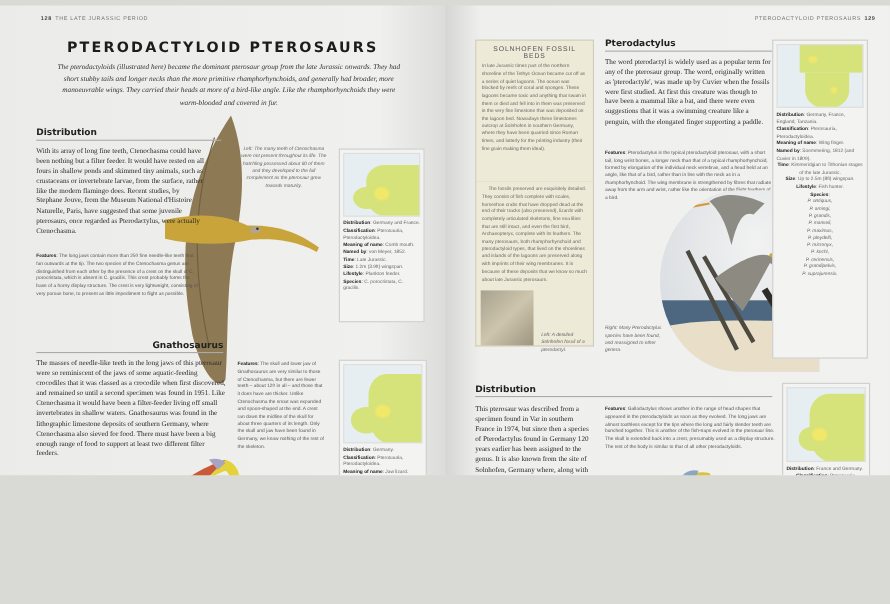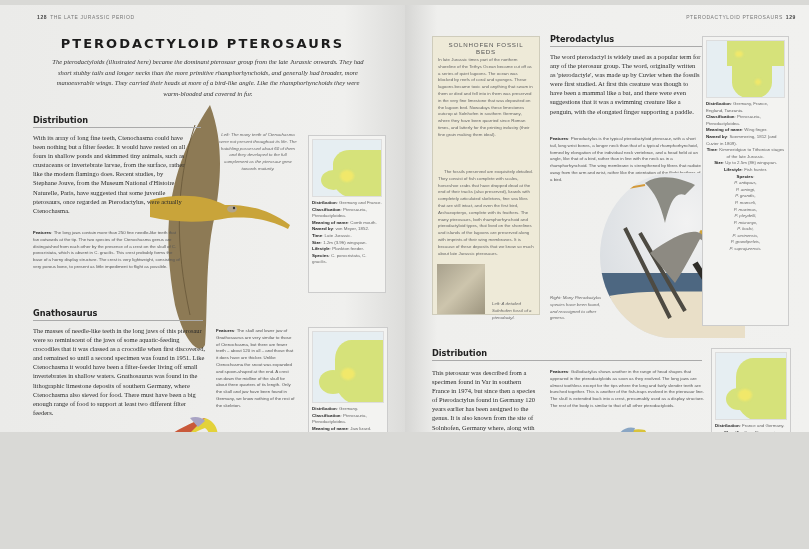--- a/index.html
+++ b/index.html
@@ -68,21 +68,21 @@
       <div><b>Classification</b><span>: Pterosauria, Pterodactyloidea.</span></div>
       <div><b>Meaning of name</b><span>: Comb mouth.</span></div>
       <div><b>Named by</b><span>: von Meyer, 1852.</span></div>
       <div><b>Time</b><span>: Late Jurassic.</span></div>
       <div><b>Size</b><span>: 1.2m (3.9ft) wingspan.</span></div>
       <div><b>Lifestyle</b><span>: Plankton feeder.</span></div>
       <div><b>Species</b><span>: C. porocristata, C. gracilis.</span></div>
     </div>
   </div>
 
-  <div class="abs h2" style="left:33px;top:303px;width:170px;">Gnathosaurus</div>
+  <div class="abs h2" style="left:33px;top:303px;width:170px;text-align:right;">Gnathosaurus</div>
   <div class="abs body-serif" style="left:33px;top:321px;width:172px;">The masses of needle-like teeth in the long jaws of this pterosaur were so reminiscent of the jaws of some aquatic-feeding crocodiles that it was classed as a crocodile when first discovered, and remained so until a second specimen was found in 1951. Like Ctenochasma it would have been a filter-feeder living off small invertebrates in shallow waters. Gnathosaurus was found in the lithographic limestone deposits of southern Germany, where Ctenochasma also sieved for food. There must have been a big enough range of food to support at least two different filter feeders.</div>
   <div class="abs feat" style="left:216px;top:323px;width:80px;">
     <b>Features</b><span>: The skull and lower jaw of Gnathosaurus are very similar to those of Ctenochasma, but there are fewer teeth – about 120 in all – and those that it does have are thicker. Unlike Ctenochasma the snout was expanded and spoon-shaped at the end. A crest ran down the midline of the skull for about three quarters of its length. Only the skull and jaw have been found in Germany, we know nothing of the rest of the skeleton.</span>
   </div>
 
   <div class="abs fact" style="left:308px;top:322px;width:80px;height:148px;">
     <div class="map" style="height:72px;">
       <div class="land" style="left:22px;top:8px;width:55px;height:64px;border-radius:30% 10% 0 40%;"></div>
       <div class="land" style="left:6px;top:38px;width:28px;height:24px;border-radius:50%;"></div>
       <div class="hi" style="left:28px;top:36px;width:14px;height:12px;"></div>

